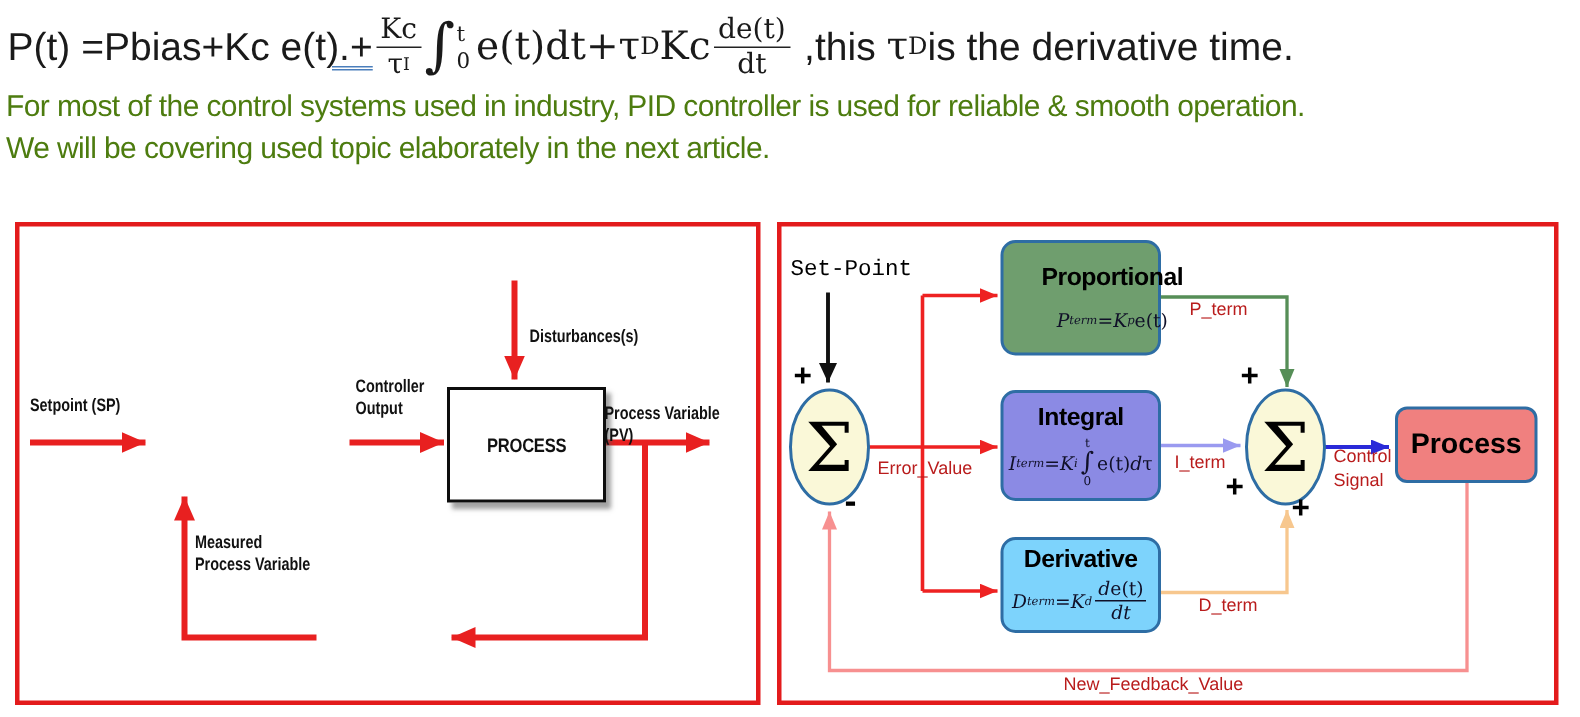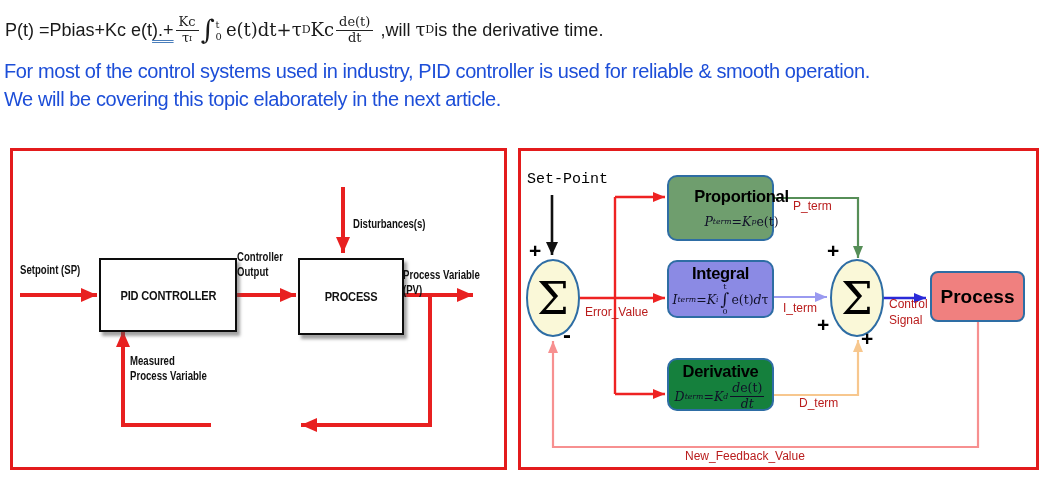--- a/index.html
+++ b/index.html
@@ -1,23 +1,23 @@
 <!DOCTYPE html>
 <html><head>
 <meta charset="utf-8">
 <style>
   html,body{margin:0;padding:0;background:#fff;}
   .page{position:relative;width:1053px;height:478px;background:#fff;overflow:hidden;
         font-family:"Liberation Sans",sans-serif;color:#111;}
 
   
   .mathline{position:absolute;left:5px;top:2px;height:54px;line-height:54px;
-            font-size:18px;white-space:nowrap;color:#1a1a1a;}
+            font-size:26px;white-space:nowrap;color:#1a1a1a;}
   .mathline span{vertical-align:middle;}
-  .hline{position:absolute;left:4px;font-size:20px;letter-spacing:-0.4px;color:#1d4ed8;white-space:nowrap;}
+  .hline{position:absolute;left:4px;font-size:20px;letter-spacing:-0.4px;color:#4d7c0f;white-space:nowrap;}
   .hline2{top:60px;} .hline3{top:88px;}
   .sb{font-size:62%;vertical-align:-3px;}
   .it{font-style:italic;font-family:"DejaVu Serif",serif;}
   .sf{font-family:"DejaVu Serif",serif;}
   .ulblue{text-decoration-line:underline;text-decoration-style:double;
           text-decoration-color:#4a7ebb;text-decoration-thickness:1px;text-underline-offset:4px;}
   .frac{display:inline-flex;flex-direction:column;text-align:center;vertical-align:middle;
         font-size:0.72em;line-height:1.15;font-family:"DejaVu Serif",serif;margin:0 2px;}
   .fnum{border-bottom:1.4px solid #222;padding:0 3px;}
   .fden{padding:0 3px;}
@@ -69,44 +69,41 @@
 
   <div class="mathline"><span>P(t) =Pbias+Kc e(t</span><span class="ulblue">).+</span><span class="frac">
         <span class="fnum"><span>Kc</span></span>
         <span class="fden"><span>τ</span><span class="sb">I</span></span>
       </span><span class="bigint">∫</span><span class="lim">
         <span>t</span>
         <span>0</span>
       </span><span class="sf">e(t)dt+τ</span><span class="sb sf">D</span><span class="sf">Kc</span><span class="frac">
         <span class="fnum"><span>de(t)</span></span>
         <span class="fden"><span>dt</span></span>
-      </span><span> ,will </span><span class="sf">τ</span><span class="sb sf">D</span><span>is the derivative time.</span></div>
+      </span><span> ,this </span><span class="sf">τ</span><span class="sb sf">D</span><span>is the derivative time.</span></div>
   <div class="hline hline2">For most of the control systems used in industry, PID controller is used for reliable &amp; smooth operation.</div>
-  <div class="hline hline3">We will be covering this topic elaborately in the next article.</div>
+  <div class="hline hline3">We will be covering used topic elaborately in the next article.</div>
 
   <div class="panel lpanel">
     <svg width="491" height="316" viewBox="0 0 491 316">
       <defs>
         <marker id="mL" markerUnits="userSpaceOnUse" markerWidth="17" markerHeight="15" refX="16" refY="7" orient="auto">
           <path d="M0,0 L16,7 L0,14 Z" fill="#e82020"></path>
         </marker>
       </defs>
       <g stroke="#e82020" stroke-width="4" fill="none">
         <path d="M7 144 H84" marker-end="url(#mL)"></path>
         <path d="M220 144 H283" marker-end="url(#mL)"></path>
         <path d="M387 144 H460" marker-end="url(#mL)"></path>
         <path d="M330 36 V102" marker-end="url(#mL)"></path>
         <path d="M417 144 V274 H288" marker-end="url(#mL)"></path>
         <path d="M198 274 H110 V180" marker-end="url(#mL)"></path>
       </g>
     </svg>
 
-    <div class="lbox" style="left:86px;top:107px;width:134px;height:70px;">
-      <span class="lboxlabel">PID CONTROLLER</span>
-    </div>
     <div class="lbox" style="left:285px;top:107px;width:102px;height:73px;">
       <span class="lboxlabel">PROCESS</span>
     </div>
 
     <div class="llab" style="left:7px;top:112px;"><span class="cond">Setpoint (SP)</span></div>
     <div class="llab" style="left:224px;top:99px;"><span class="cond">Controller
 Output</span></div>
     <div class="llab" style="left:340px;top:66px;"><span class="cond">Disturbances(s)</span></div>
     <div class="llab" style="left:117px;top:203px;"><span class="cond">Measured
 Process Variable</span></div>
@@ -168,52 +165,52 @@
     <div class="sign" style="left:306px;top:88px;">+</div>
     <div class="sign" style="left:296px;top:162px;">+</div>
     <div class="sign" style="left:340px;top:176px;">+</div>
 
     <div class="rlab" style="left:64px;top:154px;">Error_Value</div>
     <div class="rlab" style="left:272px;top:48px;">P_term</div>
     <div class="rlab" style="left:262px;top:150px;">I_term</div>
     <div class="rlab" style="left:278px;top:245px;">D_term</div>
     <div class="rlab" style="left:368px;top:146px;">Control
 Signal</div>
-    <div class="rlab" style="left:164px;top:298px;text-align:right;">New_Feedback_Value</div>
-
-    <div class="rbox" style="left:146px;top:24px;width:107px;height:66px;background:#6f9e6e;padding-left:44px;">
+    <div class="rlab" style="left:188px;top:298px;text-align:right;">New_Feedback_Value</div>
+
+    <div class="rbox" style="left:146px;top:9px;width:107px;height:77px;background:#6f9e6e;padding-left:44px;">
       <span class="rtitle">Proportional</span>
       <span class="bformula">
           <span class="it">P</span>
           <span class="sb it">term</span>
           <span>=</span>
           <span class="it">K</span>
           <span class="sb it">p</span>
           <span> e(t)</span>
         </span>
     </div>
-    <div class="rbox" style="left:146px;top:109px;width:107px;height:58px;background:#8b8ae4;">
+    <div class="rbox" style="left:146px;top:109px;width:107px;height:74px;background:#8b8ae4;">
       <span class="rtitle">Integral</span>
       <span class="bformula">
           <span class="it">I</span>
           <span class="sb it">term</span>
           <span>=</span>
           <span class="it">K</span>
           <span class="sb it">i</span>
           <span class="istk">
             <span class="ist">t</span>
             <span class="ism">∫</span>
             <span class="isb">0</span>
           </span>
           <span>e(t)</span>
           <span class="it">d</span>
           <span>τ</span>
         </span>
     </div>
-    <div class="rbox" style="left:146px;top:207px;width:107px;height:53px;background:#15803d;">
+    <div class="rbox" style="left:146px;top:207px;width:107px;height:64px;background:#7dd3fc;">
       <span class="rtitle">Derivative</span>
       <span class="bformula">
           <span class="it">D</span>
           <span class="sb it">term</span>
           <span>=</span>
           <span class="it">K</span>
           <span class="sb it">d</span>
           <span class="frac">
             <span class="fnum"><span class="it">d</span><span>e(t)</span></span>
             <span class="fden"><span class="it">dt</span></span>

